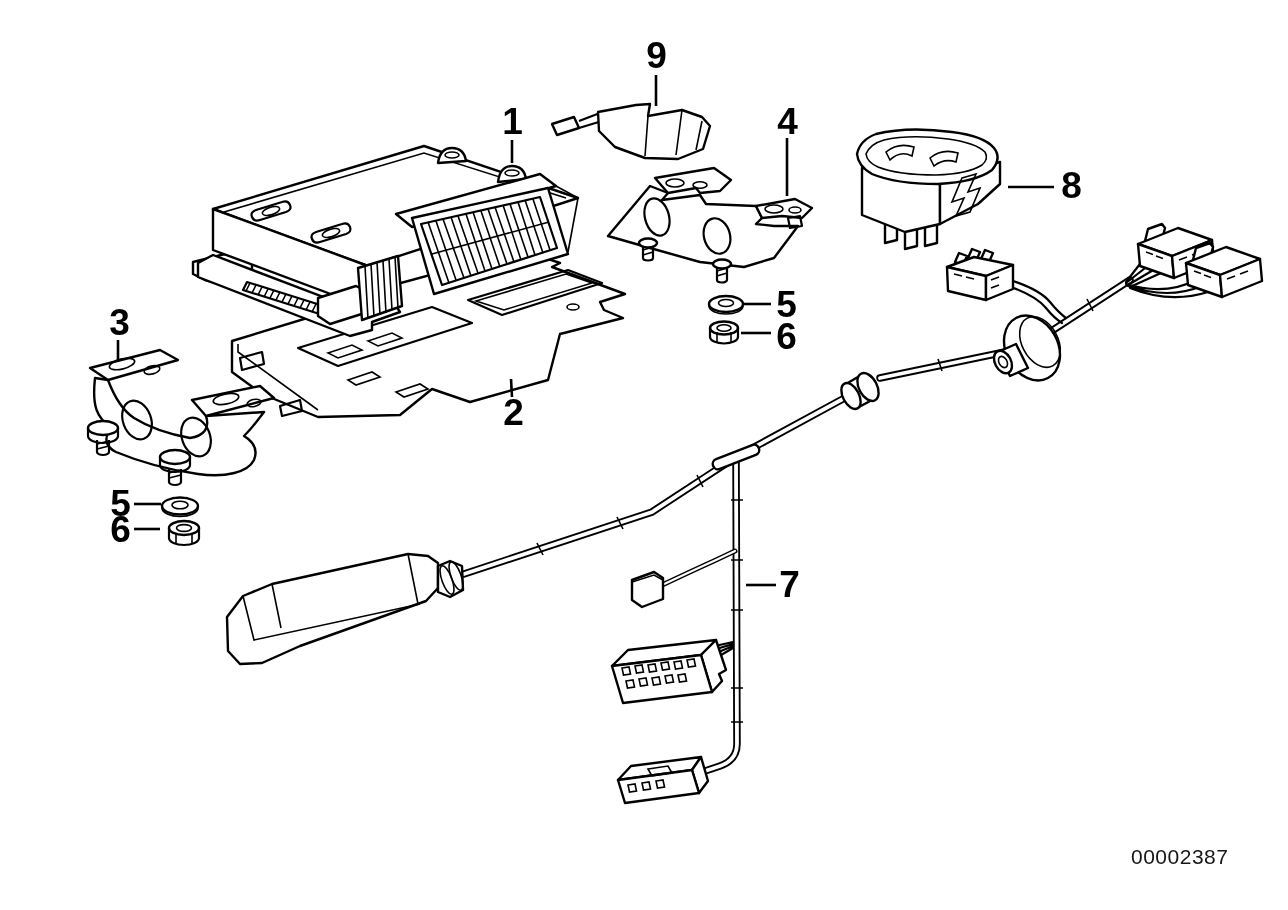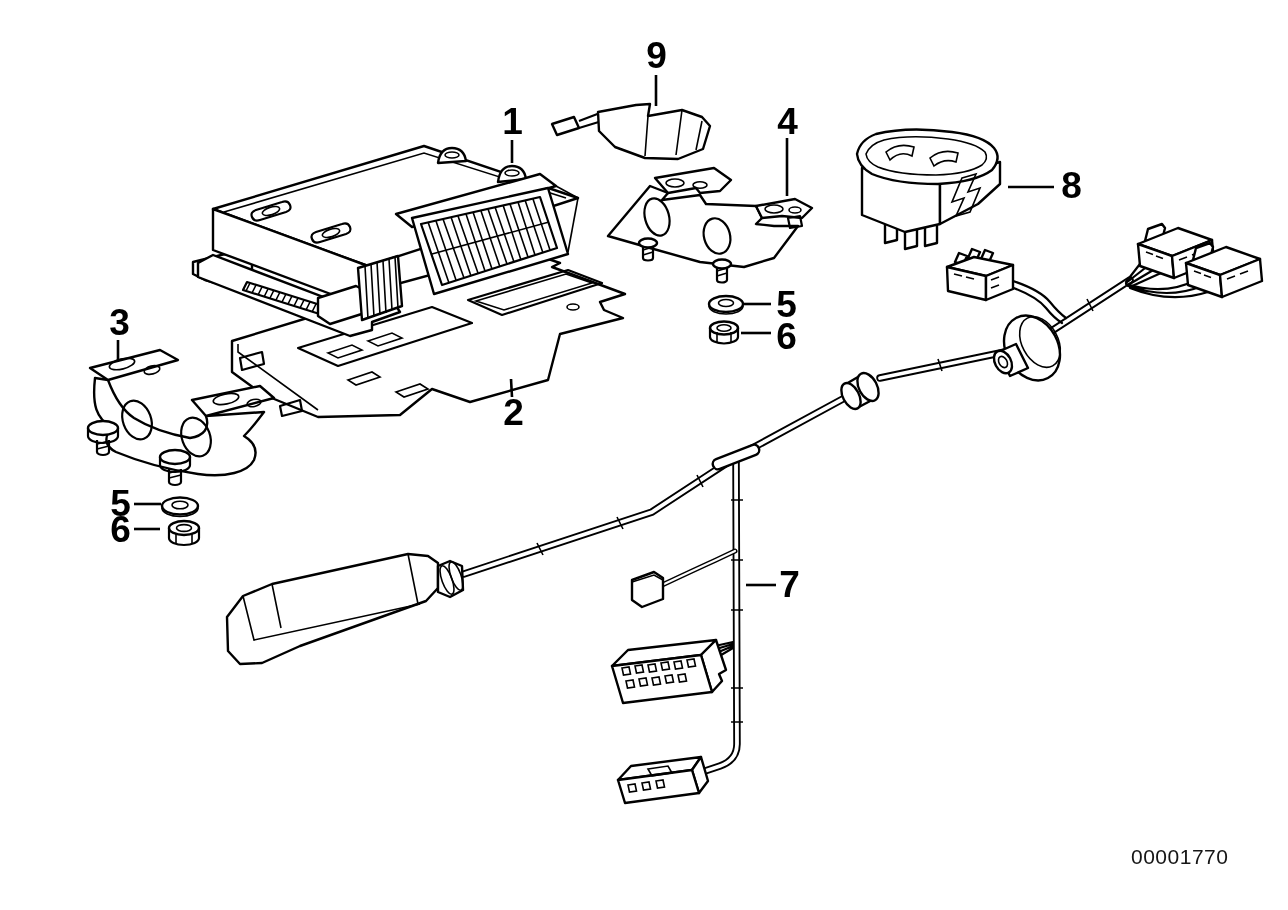--- a/index.html
+++ b/index.html
@@ -317,14 +317,14 @@
   <div class="callout" style="left:119px; top:323px;">3</div>
   <div class="callout" style="left:787px; top:122px;">4</div>
   <div class="callout" style="left:786px; top:305px;">5</div>
   <div class="callout" style="left:786px; top:337px;">6</div>
   <div class="callout" style="left:120px; top:504px;">5</div>
   <div class="callout" style="left:120px; top:530px;">6</div>
   <div class="callout" style="left:789px; top:585px;">7</div>
   <div class="callout" style="left:1071px; top:186px;">8</div>
   <div class="callout" style="left:656px; top:56px;">9</div>
 
-  <div class="stamp">00001770</div>
+  <div class="stamp">00002387</div>
 </div>
 
 </body></html>

